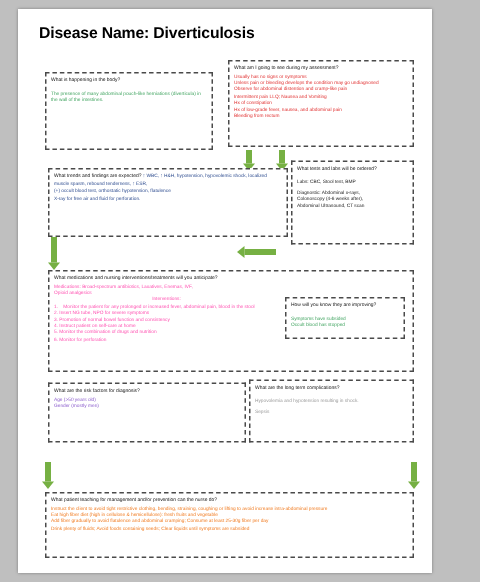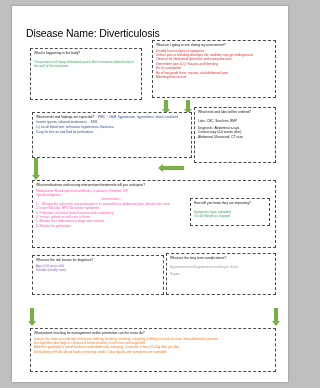--- a/index.html
+++ b/index.html
@@ -20,22 +20,22 @@
     position:absolute;left:8px;top:5px;width:246px;height:14px;
     background:#1f3864;border:1px solid #16294a;
     display:flex;align-items:center;justify-content:center;
   }
   .title-bar span{
     color:#ffffff;font-size:10.5px;font-weight:bold;letter-spacing:.4px;
     line-height:10px;
   }
 
   .disease-name{
-    position:absolute;left:8px;top:15px;width:250px;
-    font-size:10.5px;font-weight:normal;color:#000;letter-spacing:-.1px;
+    position:absolute;left:8px;top:4px;width:250px;
+    font-size:10.5px;font-weight:bold;color:#000;letter-spacing:-.1px;
     white-space:nowrap;
   }
 
   .box{
     position:absolute;border:1px dashed #4a4a4a;background:#fff;
     box-sizing:border-box;padding:2px 3px;overflow:hidden;
   }
   .q{
     font-size:3.3px;color:#111;line-height:4.6px;display:block;
     margin-bottom:1px;white-space:normal;

